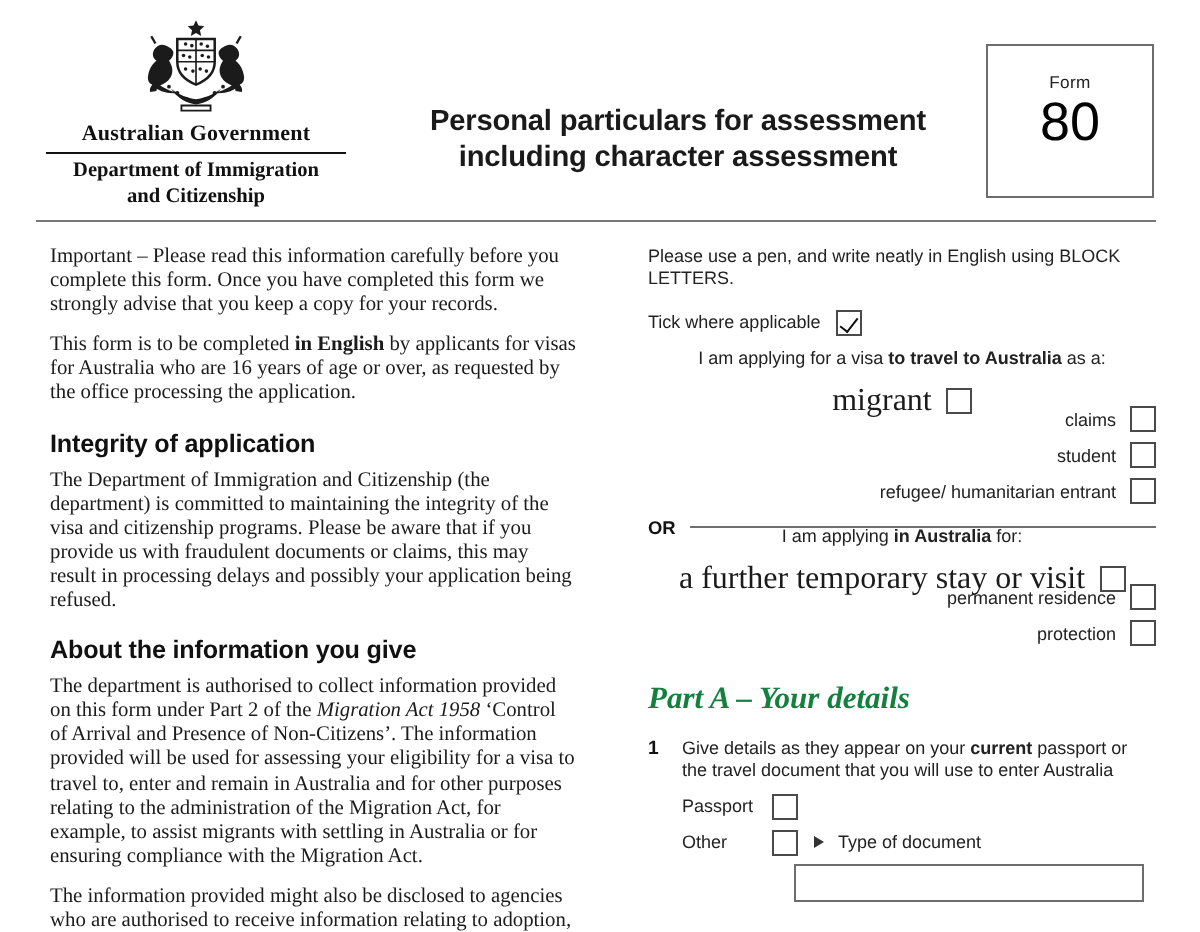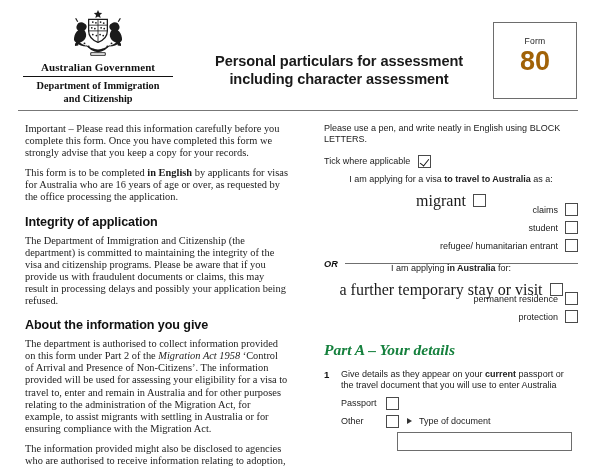--- a/index.html
+++ b/index.html
@@ -40,21 +40,21 @@
     position:absolute;left:493px;top:22px;width:84px;height:77px;
     border:1px solid #6d6d6d;background:#fff;
     text-align:center;box-sizing:border-box;
   }
   .form-box .fb-label{
     font-family:"Liberation Sans", sans-serif;
     font-size:8.6px;color:#222;margin-top:13px;letter-spacing:.2px;
   }
   .form-box .fb-number{
     font-family:"Liberation Sans", sans-serif;
-    font-weight:bold;font-size:27px;line-height:28px;color:#a16207;margin-top:1px;
+    font-weight:normal;font-size:27px;line-height:28px;color:#000000;margin-top:1px;
   }
 
   .header-rule{
     position:absolute;left:18px;top:110px;width:560px;height:0;
     border-top:1.4px solid #777;
   }
 
   
   .col-left{position:absolute;left:25px;top:123px;width:263px;}
   .col-right{position:absolute;left:324px;top:123px;width:254px;}
@@ -98,21 +98,21 @@
   }
   .optrow .olabel{
     font-family:"Liberation Sans", sans-serif;
     font-size:9px;color:#222;text-align:right;white-space:nowrap;
   }
   .inline-intro{
     display:flex;align-items:center;justify-content:center;
     gap:6px;height:14px;flex-direction:column;
   }
 
-  .orrow{display:flex;align-items:center;gap:7px;margin-top:6px;font-style:italic;}
+  .orrow{display:flex;align-items:center;gap:7px;margin-top:6px;}
   .orlab{
     font-family:"Liberation Sans", sans-serif;
     font-weight:bold;font-size:9.2px;color:#111;
   }
   .orline{flex:1;height:0;border-top:1px solid #6f6f6f;}
 
   .parta{
     font-family:"Liberation Serif", serif;
     font-style:italic;font-weight:bold;font-size:15.5px;color:#15803d;
     margin:17px 0 10px 0;

